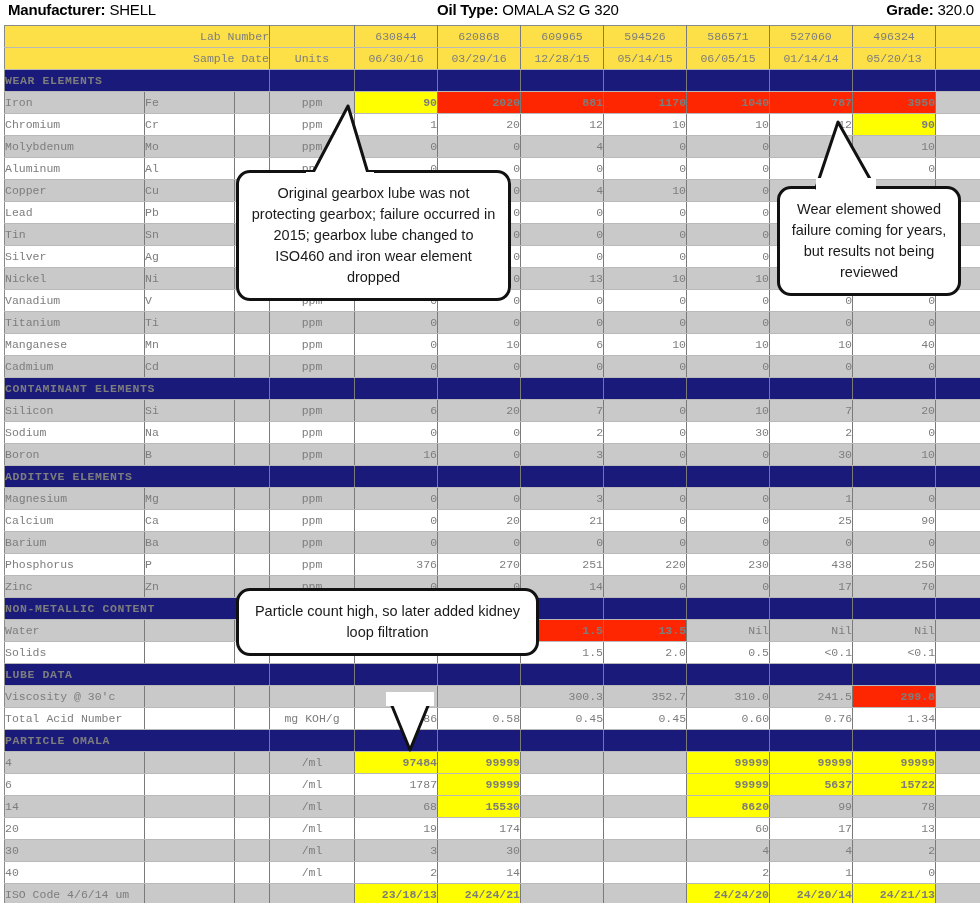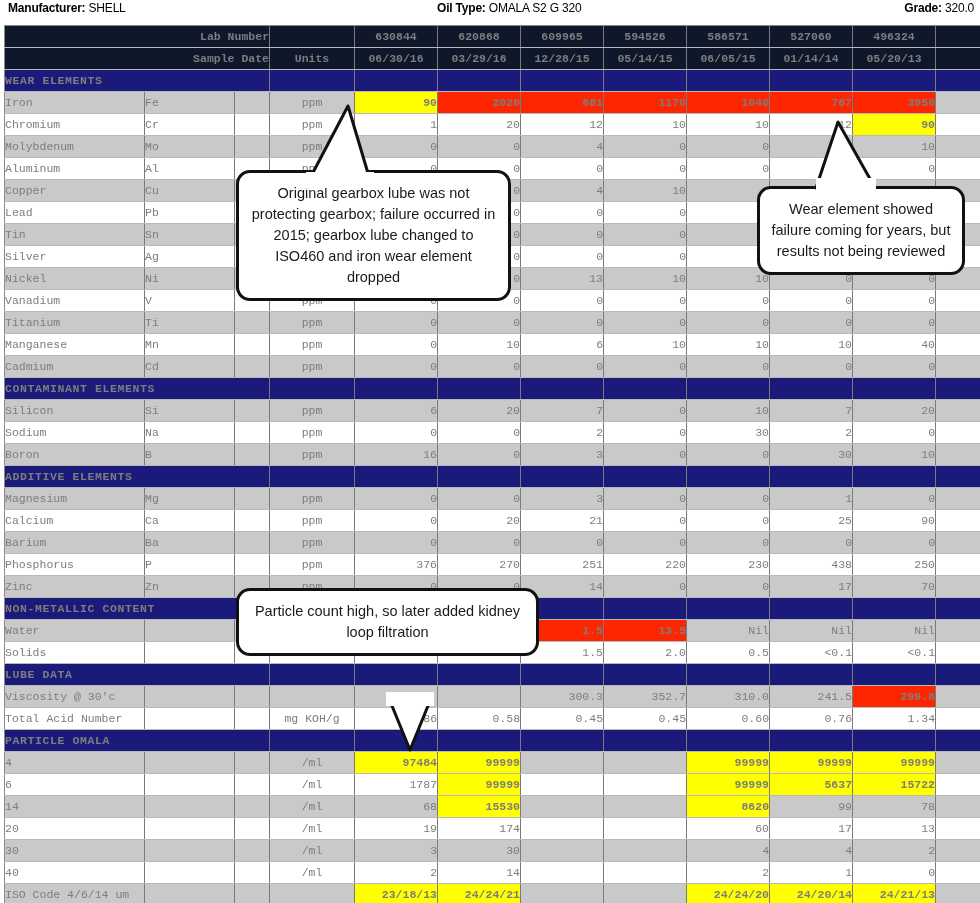--- a/index.html
+++ b/index.html
@@ -17,21 +17,21 @@
   
   #title-bar {
     position: relative;
     height: 23px;
     width: 980px;
     padding: 0 6px 0 8px;
   }
   .title-item {
     position: absolute;
     top: 1px;
-    font-size: 12px;
+    font-size: 15px;
     font-weight: bold;
     color: #000;
     white-space: nowrap;
     letter-spacing: -0.2px;
   }
   .title-item .tval { font-weight: normal; }
   #t-manu { left: 8px; }
   #t-oil  { left: 437px; }
   #t-grade{ right: 6px; }
 
@@ -61,25 +61,25 @@
   
   col.c-name  { width: 140px; }
   col.c-sym   { width: 90px; }
   col.c-gap   { width: 35px; }
   col.c-units { width: 85px; }
   col.c-data  { width: 83px; }
   col.c-tail  { width: 64px; }
 
   
   .hdr td {
-    background: #0f172a;
+    background: #fde047;
     color: #000;
     font-family: "Liberation Sans", sans-serif;
     font-size: 14px;
-    font-weight: bold;
+    font-weight: normal;
     text-align: center;
     height: 27px;
     line-height: 27px;
     border-bottom: none;
     border-right: 1px solid #7a7a7a;
   }
   .hdr td.lbl {
     text-align: right;
     padding-right: 6px;
     border-right: none;
@@ -124,21 +124,21 @@
     border-radius: 14px;
     font-family: "Liberation Sans", sans-serif;
     font-size: 14.5px;
     color: #1a1a1a;
     text-align: center;
     line-height: 1.45;
     padding: 10px 8px;
     z-index: 20;
   }
   #callout-iron  { left: 236px; top: 170px; width: 275px; }
-  #callout-wear  { left: 757px; top: 186px; width: 208px; }
+  #callout-wear  { left: 777px; top: 186px; width: 184px; }
   #callout-part  { left: 236px; top: 588px; width: 303px; }
 
   .tail-svg { position: absolute; z-index: 21; overflow: visible; }
   #tail-iron { left: 300px; top: 100px; }
   #tail-wear { left: 812px; top: 118px; }
   #tail-part { left: 370px; top: 690px; }
 </style>
 </head>
 <body>
 

